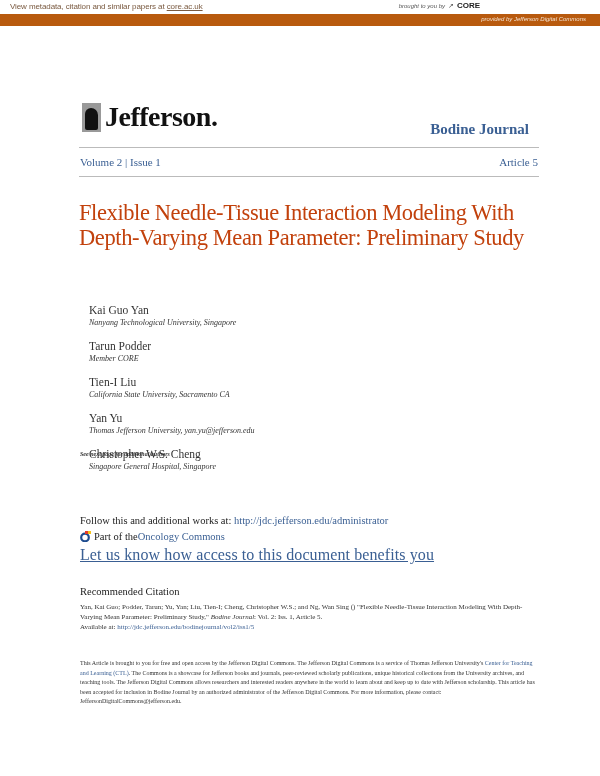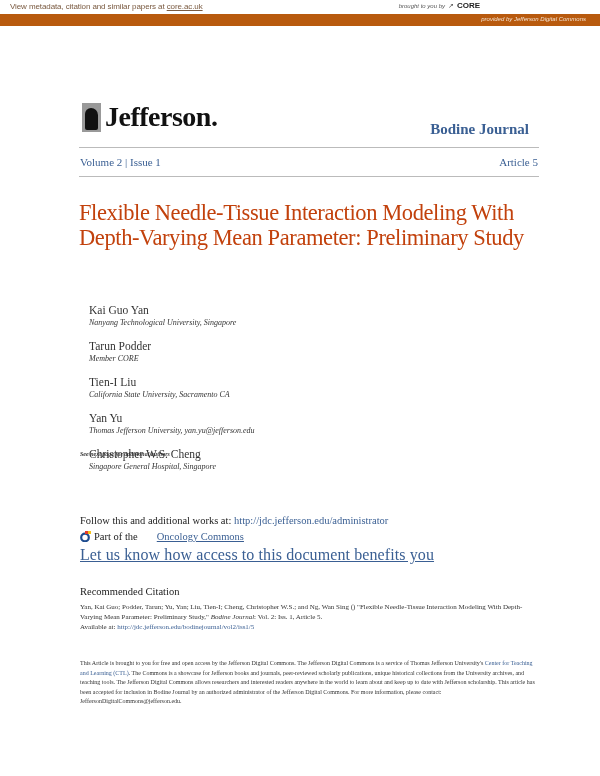--- a/index.html
+++ b/index.html
@@ -31,21 +31,21 @@
   .title { position: absolute; left: 79px; top: 200px; width: 470px; font-size: 22.5px; line-height: 25px; color: #c2410c; letter-spacing: -0.4px; }
   .authors { position: absolute; left: 89px; top: 263px; margin-top: 40px; }
   .author { margin-bottom: 11px; }
   .author .nm { font-size: 11.5px; color: #333; line-height: 14px; }
   .author .aff { font-size: 8px; font-style: italic; color: #333; line-height: 11px; }
   .seenext { position: absolute; left: 80px; top: 451px; font-size: 6px; font-style: italic; font-weight: bold; color: #333; }
   .follow { position: absolute; left: 80px; top: 515px; font-size: 10.5px; color: #222; }
   .follow a { color: #3a5f93; text-decoration: none; }
   .partof { position: absolute; left: 80px; top: 531px; font-size: 10.5px; color: #222; display: flex; align-items: center; }
   .partof .bp-icon { width: 11px; height: 11px; margin-right: 3px; position: relative; }
-  .partof a { color: #3a5f93; text-decoration: underline; margin-left: 19px; }
+  .partof a { color: #3a5f93; margin-left: 0; }
   .letus { position: absolute; left: 80px; top: 546px; font-size: 16px; color: #3a5f93; text-decoration: underline; letter-spacing: 0.1px; }
   .rec-h { position: absolute; left: 80px; top: 586px; font-size: 10.5px; color: #222; }
   .rec-body { position: absolute; left: 80px; top: 602px; width: 460px; font-size: 7px; line-height: 10px; color: #333; }
   .rec-body a { color: #3a5f93; text-decoration: none; }
   .footer-text { position: absolute; left: 80px; top: 659px; width: 460px; font-size: 6px; line-height: 9.6px; color: #333; }
   .footer-text a { color: #3a5f93; text-decoration: none; }
 </style>
 </head>
 <body>
 

